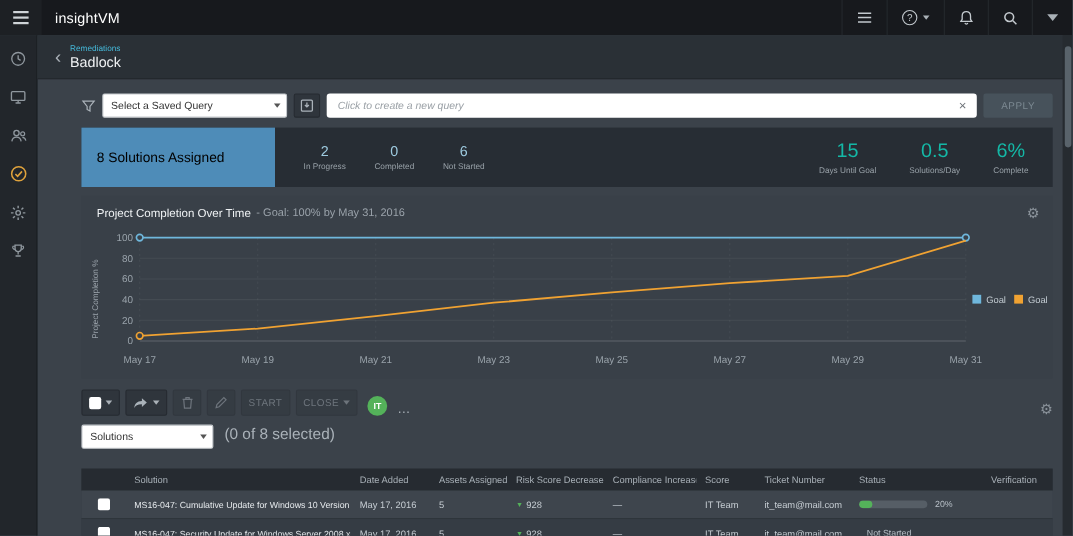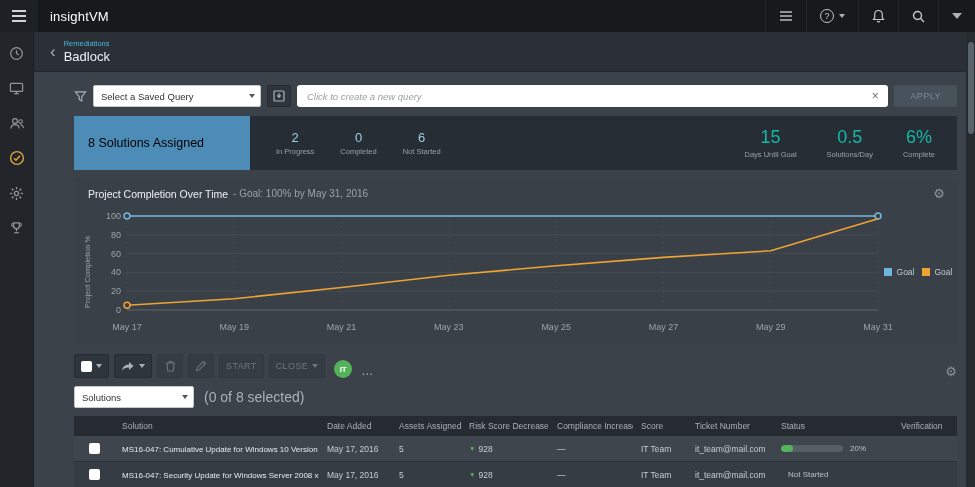--- a/index.html
+++ b/index.html
@@ -79,21 +79,21 @@
 
 .toolbar{display:flex;align-items:flex-end;gap:5px;margin-bottom:8px}
 .tbtn{height:24px;min-width:26px;padding:0 6px;background:#2f353c;border:1px solid #262b31;border-radius:2px;color:#aab2b9;display:flex;align-items:center;justify-content:center;gap:4px;font-size:9px;letter-spacing:.4px;cursor:pointer}
 .tbtn.dim{opacity:.45;cursor:default}
 .chk{width:11px;height:11px;background:#fff;border-radius:2px;display:inline-block}
 .avatar{width:18px;height:18px;border-radius:50%;background:var(--c-green);color:#fff;font-size:8px;font-weight:bold;display:flex;align-items:center;justify-content:center;margin-left:4px;flex-shrink:0}
 .more-btn{background:none;border:none;color:#aab2b9;font-size:12px;letter-spacing:1px;cursor:pointer;padding:0 4px}
 .toolbar .gear{margin-left:auto}
 
 
-.table-controls{display:flex;align-items:center;gap:10px;margin-bottom:8px}
+.table-controls{display:flex;gap:10px;margin-bottom:18px}
 .tc-text{font-size:14px;color:#aab2b9}
 
 
 .tgrid{background:#363d45}
 .thead,.trow{display:grid;grid-template-columns:40px minmax(0,1fr) 72px 70px 88px 84px 54px 86px 120px 64px;align-items:center}
 .thead{height:20px;background:#262b31}
 .hcell{font-size:8.5px;color:#a8b0b7;padding-left:8px;white-space:nowrap;overflow:hidden}
 .trow{height:26px;border-bottom:1px solid #2d333a}
 .trow:nth-child(odd){background:#3e454d}
 .trow:nth-child(even){background:#353c44}

